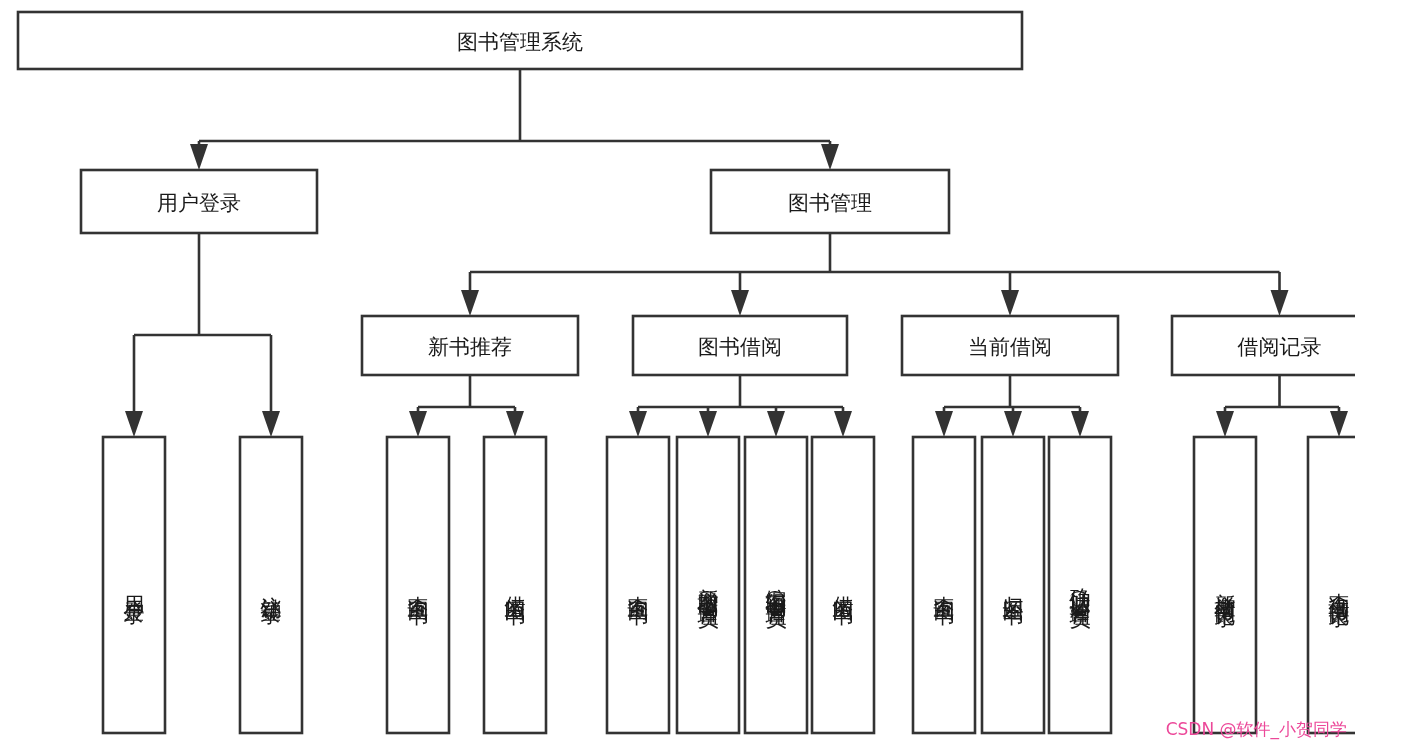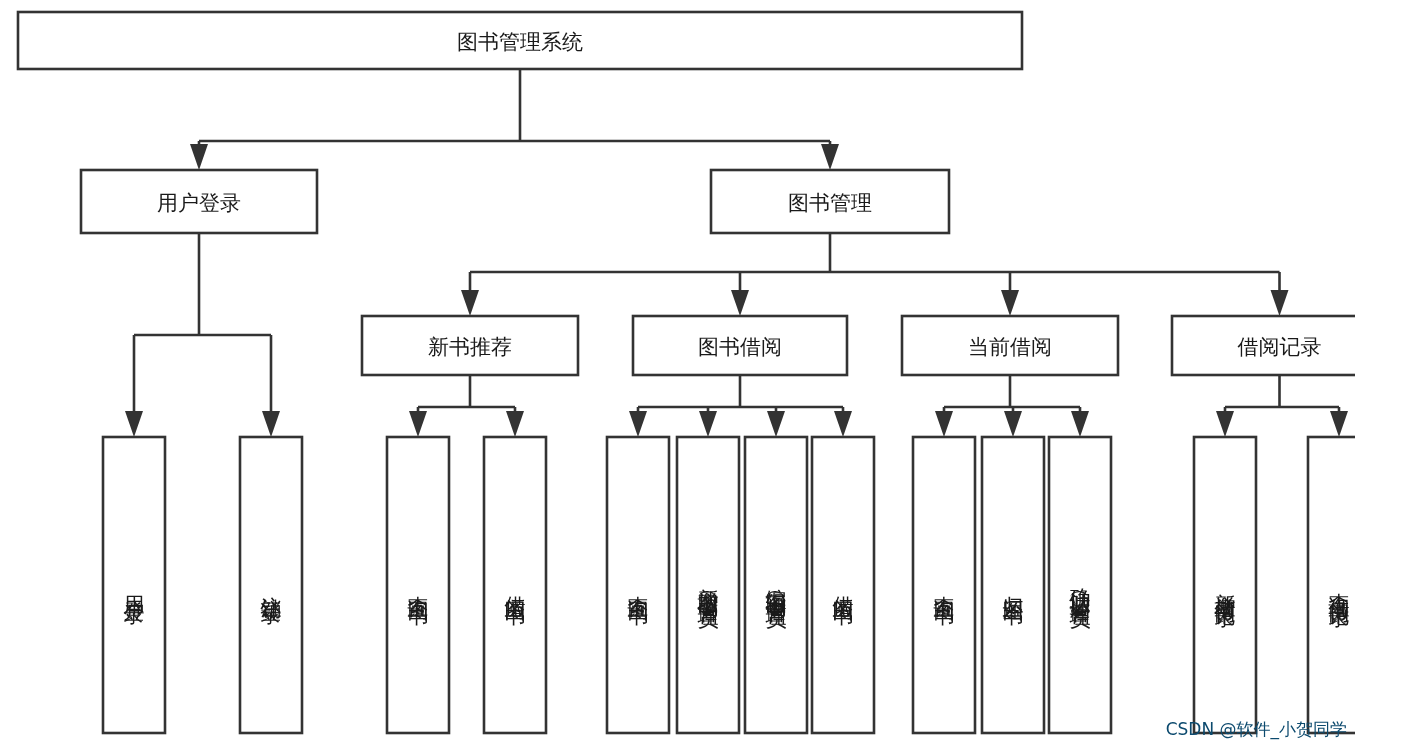--- a/index.html
+++ b/index.html
@@ -55,21 +55,21 @@
     writing-mode: vertical-rl;
     text-orientation: upright;
     letter-spacing: 3px;
   }
   .watermark {
     position: absolute;
     right: 8px;
     bottom: 6px;
     font-family: "DejaVu Sans", "Liberation Sans", sans-serif;
     font-size: 17px;
-    color: #0c4a6e;
+    color: #ec4899;
     white-space: nowrap;
     user-select: none;
   }
 </style>
 </head>
 <body>
 
 <div id="diagram-root">
 
   <svg id="flow" viewBox="0 0 1405 747">

